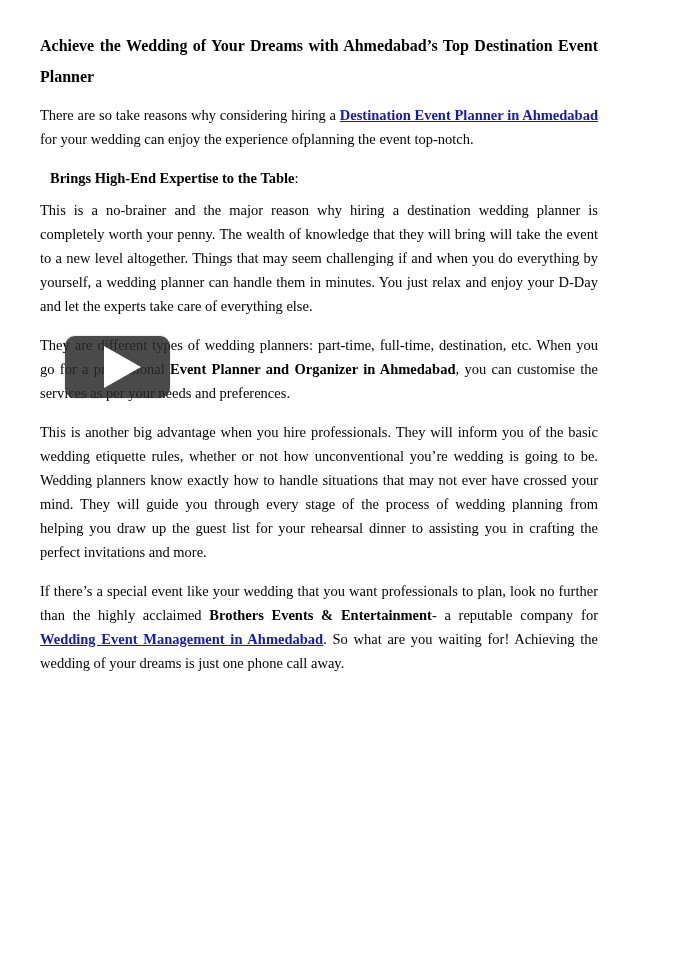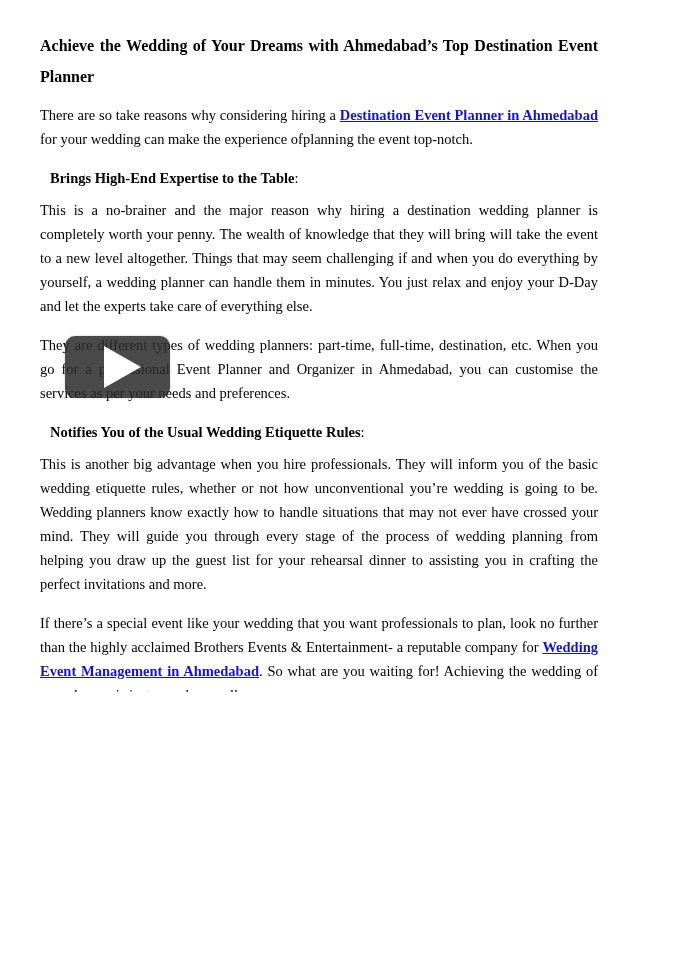--- a/index.html
+++ b/index.html
@@ -38,21 +38,21 @@
     text-align: left;
     margin: 0 0 8px 10px;
   }
   .heading .h-text { font-weight: bold; }
   .doclink {
     color: #1414cc;
     font-weight: bold;
     text-decoration: underline;
     cursor: pointer;
   }
-  .inline-bold { font-weight: normal; }
+  .inline-bold { font-weight: bold; }
   .play-overlay {
     position: absolute;
     left: 65px;
     top: 336px;
     width: 105px;
     height: 62px;
     background: rgba(42, 42, 42, 0.85);
     border-radius: 10px;
     display: flex;
     align-items: center;
@@ -70,31 +70,30 @@
   }
 </style>
 </head>
 <body>
 
 <div class="page">
   <div class="content">
 
     <h1 class="doc-title">Achieve the Wedding of Your Dreams with Ahmedabad’s Top Destination Event Planner</h1>
 
-    <p class="para"><span>There are so take reasons why considering hiring a </span><span class="doclink">Destination Event Planner in Ahmedabad</span><span> for your wedding can make the experience ofplanning the event top-notch.</span></p>
+    <p class="para"><span>There are so take reasons why considering hiring a </span><span class="doclink">Destination Event Planner in Ahmedabad</span><span> for your wedding can enjoy the experience ofplanning the event top-notch.</span></p>
 
 
     <p class="heading"><span class="h-text">Brings High-End Expertise to the Table</span><span>:</span></p>
 
     <p class="para">This is a no-brainer and the major reason why hiring a destination wedding planner is completely worth your penny. The wealth of knowledge that they will bring will take the event to a new level altogether. Things that may seem challenging if and when you do everything by yourself, a wedding planner can handle them in minutes. You just relax and enjoy your D-Day and let the experts take care of everything else.</p>
 
 
     <p class="para"><span>They are different types of wedding planners: part-time, full-time, destination, etc. When you go for a professional </span><span class="inline-bold">Event Planner and Organizer in Ahmedabad</span><span>, you can customise the services as per your needs and preferences.</span></p>
 
-    <p class="heading"><span class="h-text">Notifies You of the Usual Wedding Etiquette Rules</span><span>:</span></p>
 
     <p class="para">This is another big advantage when you hire professionals. They will inform you of the basic wedding etiquette rules, whether or not how unconventional you’re wedding is going to be. Wedding planners know exactly how to handle situations that may not ever have crossed your mind. They will guide you through every stage of the process of wedding planning from helping you draw up the guest list for your rehearsal dinner to assisting you in crafting the perfect invitations and more.</p>
 
 
     <p class="para"><span>If there’s a special event like your wedding that you want professionals to plan, look no further than the highly acclaimed </span><span class="inline-bold">Brothers Events &amp; Entertainment</span><span>- a reputable company for </span><span class="doclink">Wedding Event Management in Ahmedabad</span><span>. So what are you waiting for! Achieving the wedding of your dreams is just one phone call away.</span></p>
 
   </div>
 
   <div class="play-overlay">
     <div class="play-triangle"></div>

